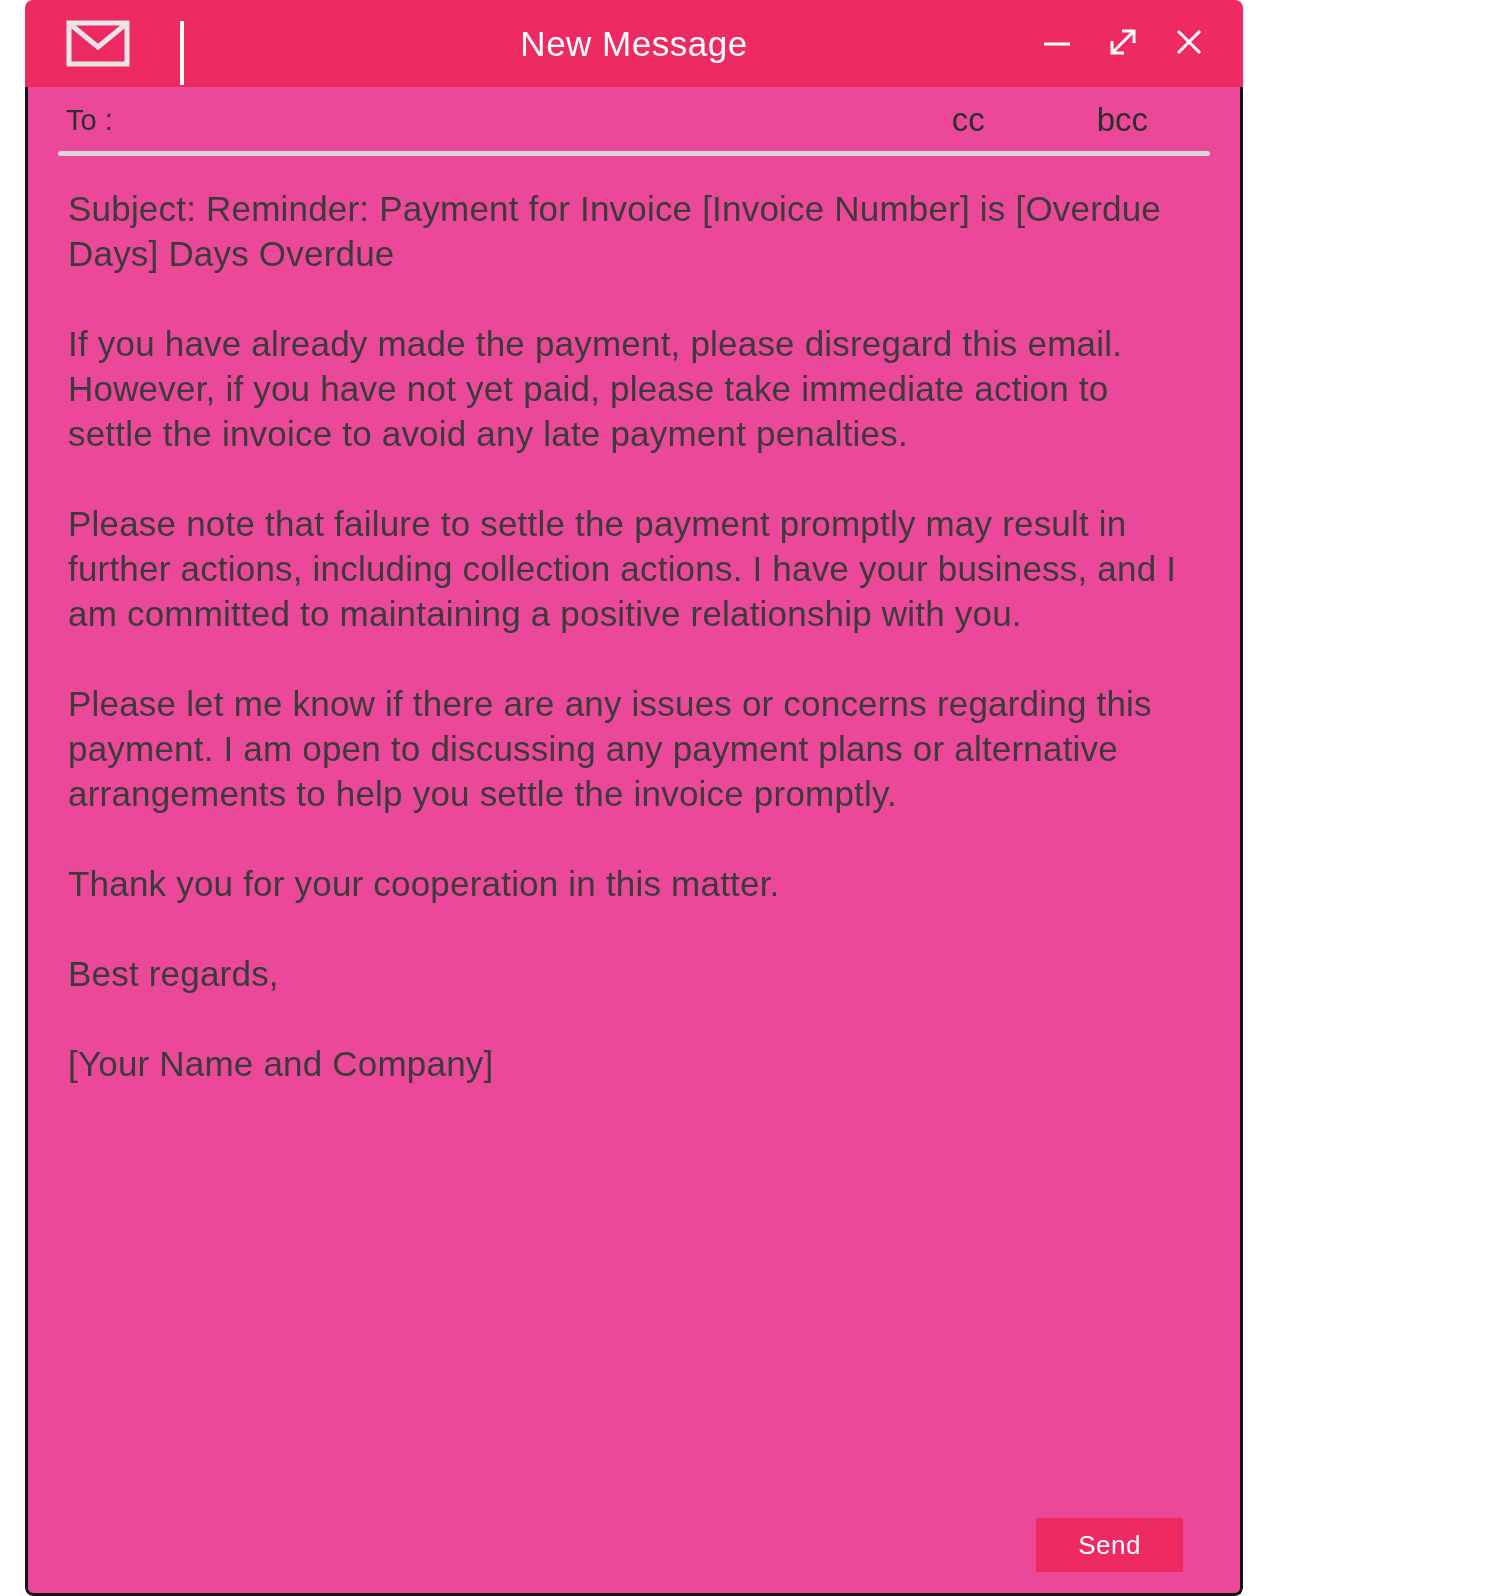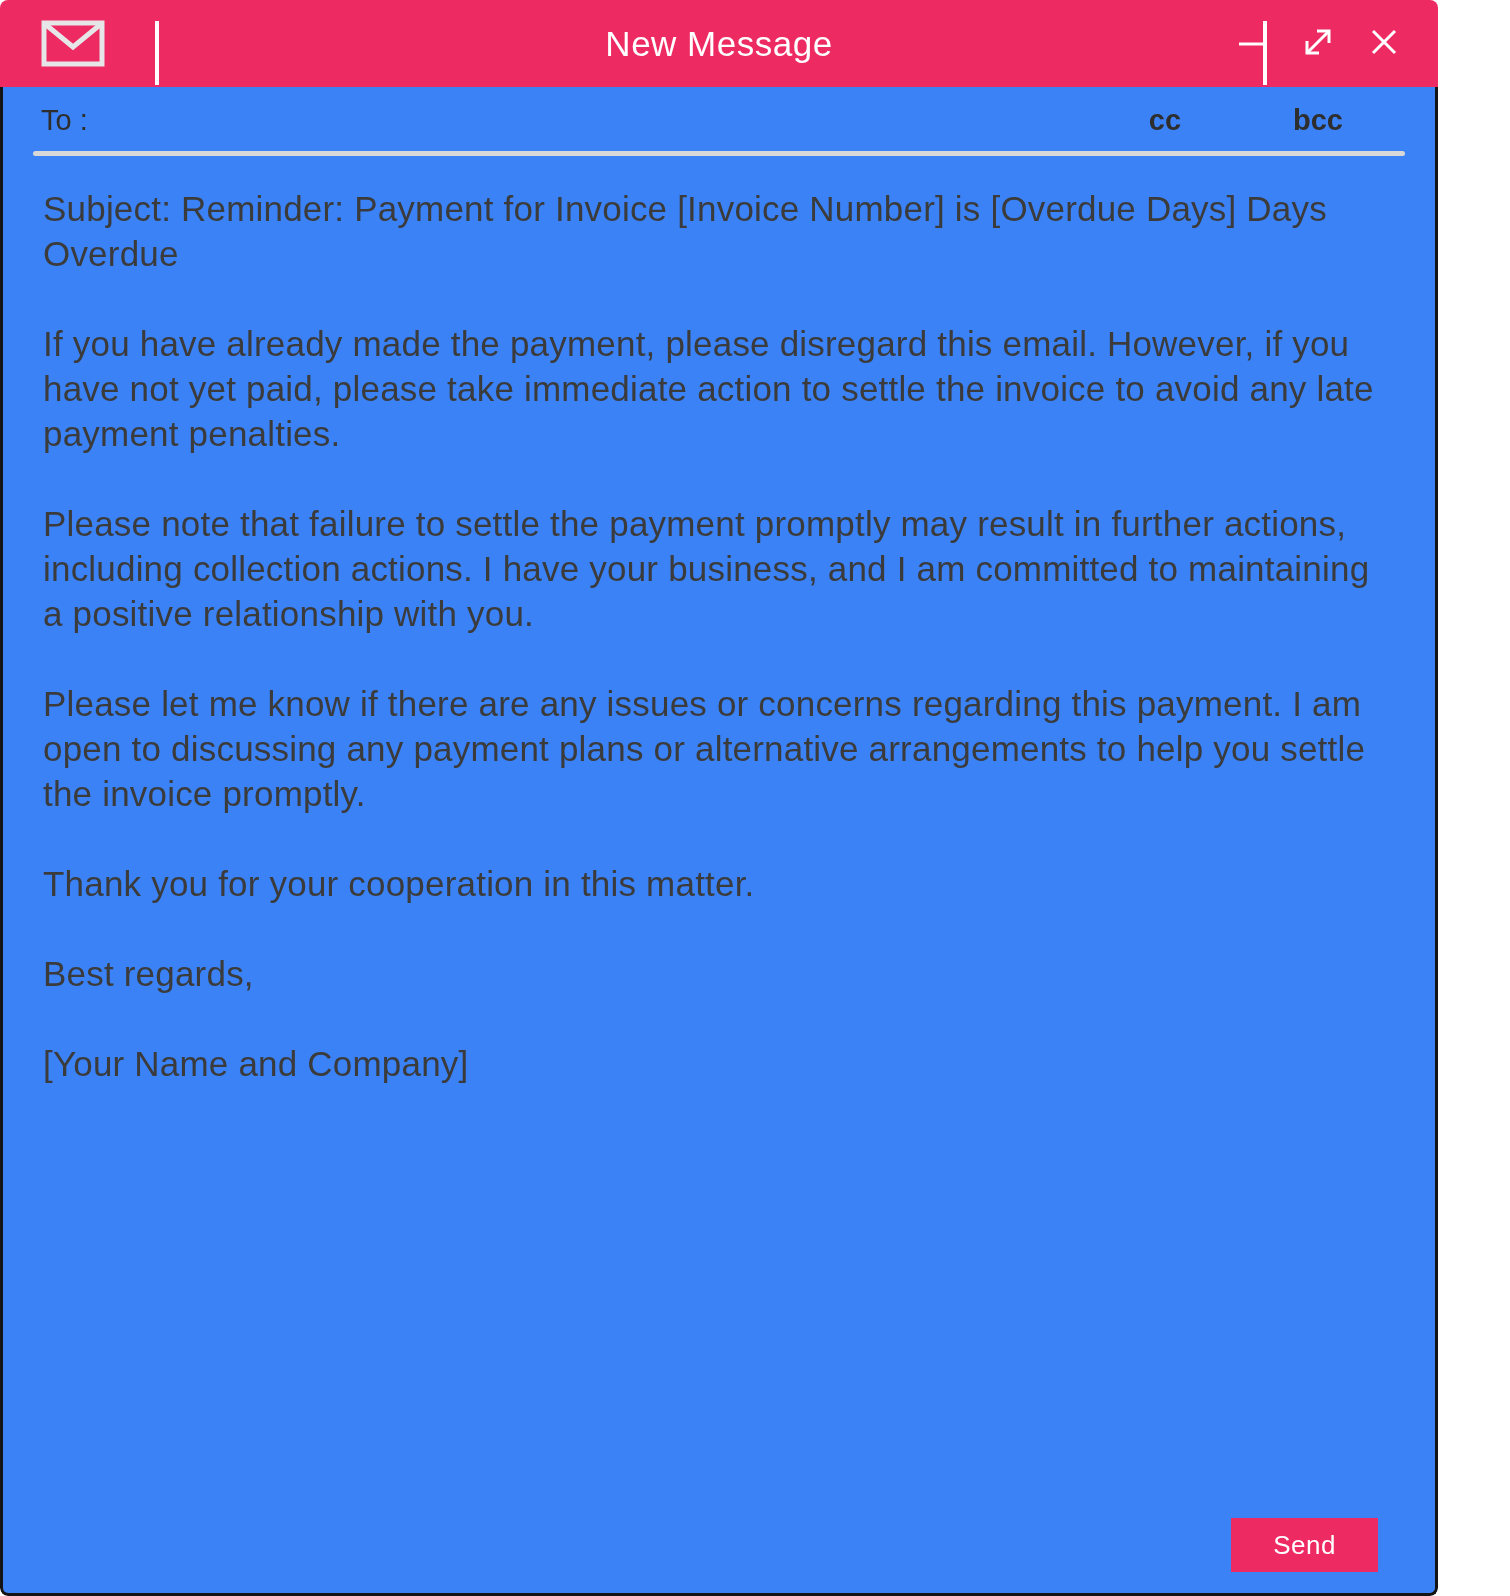--- a/index.html
+++ b/index.html
@@ -9,24 +9,25 @@
     --border-dark:#141414;
     --divider-gray:#d8d8d8;
   }
   *{box-sizing:border-box;margin:0;padding:0;}
   html,body{background:#ffffff;}
   body{
     font-family:"Liberation Sans","DejaVu Sans",sans-serif;
     width:1510px;height:1596px;overflow:hidden;
   }
   .window{
-    width:1438px;height:1596px;
+    width:1218px;height:1596px;
     display:flex;flex-direction:column;
     border-radius:8px;overflow:hidden;
     background:#fff;
+    margin-left:25px;
   }
   
   .titlebar{
     height:87px;flex:0 0 87px;
     background:var(--accent);
     position:relative;
     display:flex;align-items:center;
     color:#fff;
   }
   .titlebar .mail-logo{
@@ -52,44 +53,43 @@
     width:52px;height:52px;border:none;background:transparent;
     display:flex;align-items:center;justify-content:center;cursor:pointer;
   }
   
   .content{
     flex:1;display:flex;flex-direction:column;
     border-left:3px solid var(--border-dark);
     border-right:3px solid var(--border-dark);
     border-bottom:3px solid var(--border-dark);
     border-radius:0 0 8px 8px;
-    background:#3b82f6;
+    background:#ec4899;
   }
   .to-row{
     flex:0 0 62px;
     display:flex;align-items:center;
     padding:4px 0 0 38px;
     font-size:29px;color:#2e2e2e;
   }
   .to-label{flex:0 0 auto;}
   .to-input{
     flex:1;border:none;outline:none;
     font-size:29px;color:#2e2e2e;height:44px;
     font-family:inherit;margin:0 30px;
     background:transparent;
   }
   .ccbcc{
     display:flex;gap:112px;
     padding-right:92px;
   }
   .cc-link,.bcc-link{
     background:none;border:none;cursor:pointer;
-    font-size:29px;color:#2e2e2e;
+    font-size:33px;color:#2e2e2e;
     font-family:inherit;
-    font-weight:bold;
   }
   .field-divider{
     flex:0 0 5px;height:5px;
     margin:2px 30px 0 30px;
     background:var(--divider-gray);
     border-radius:3px;
   }
   
   .message-body{
     flex:1;

